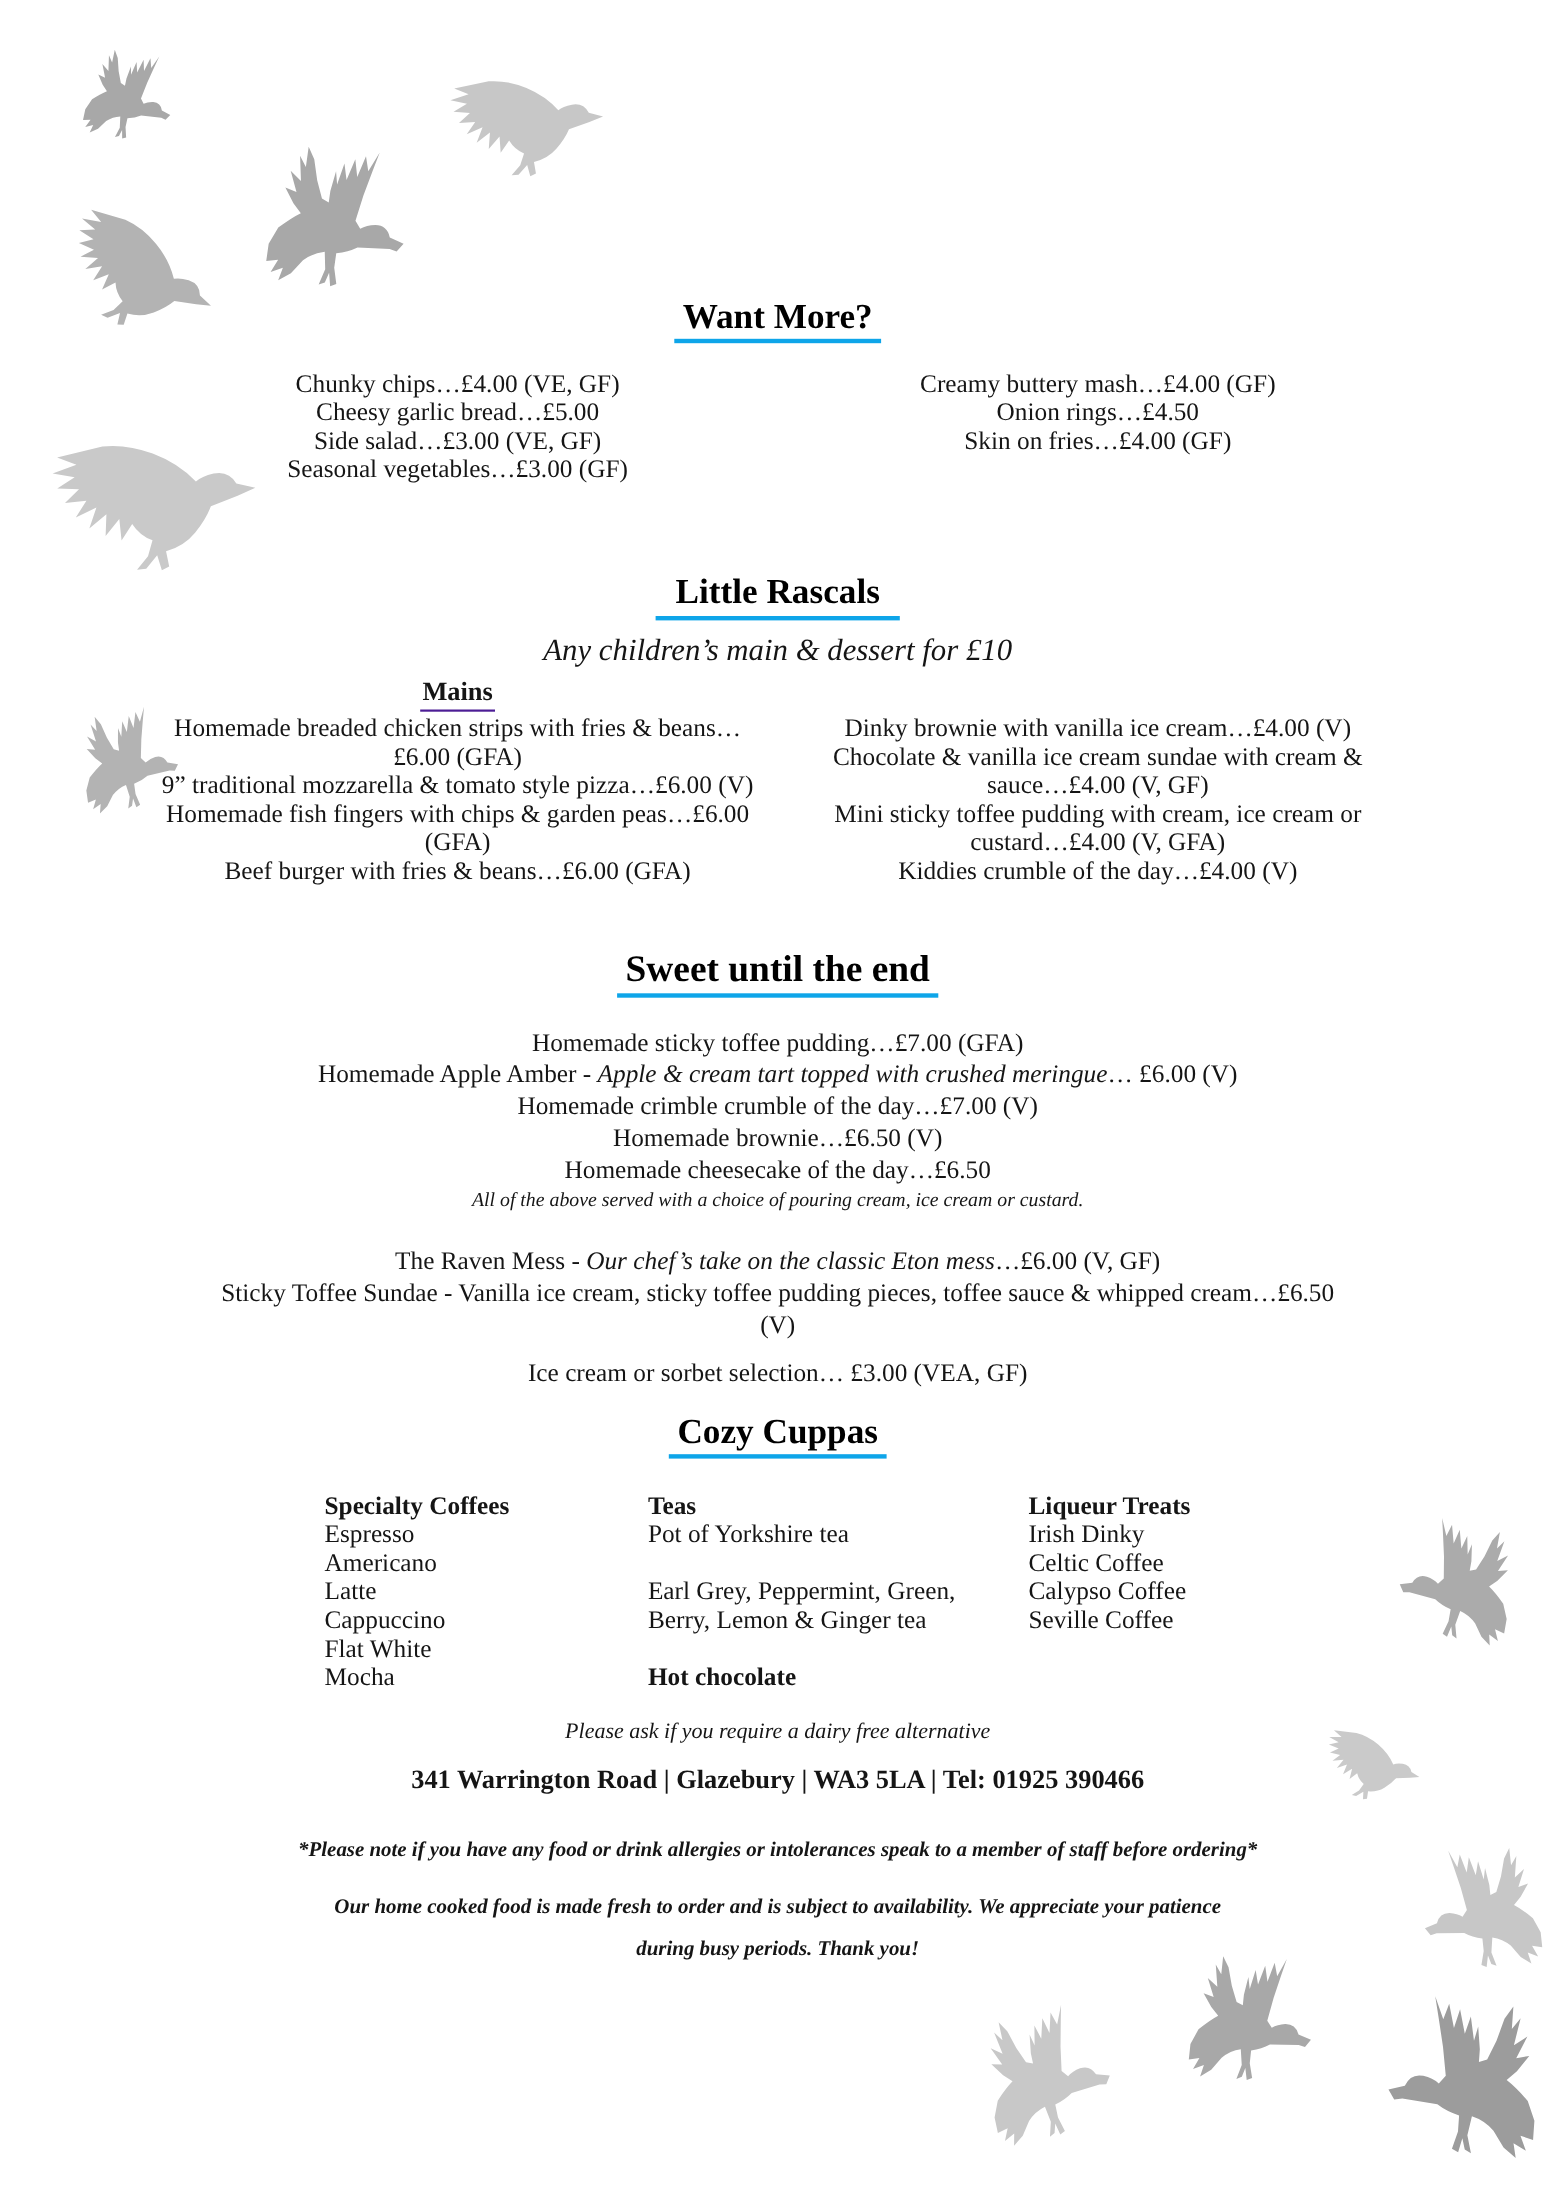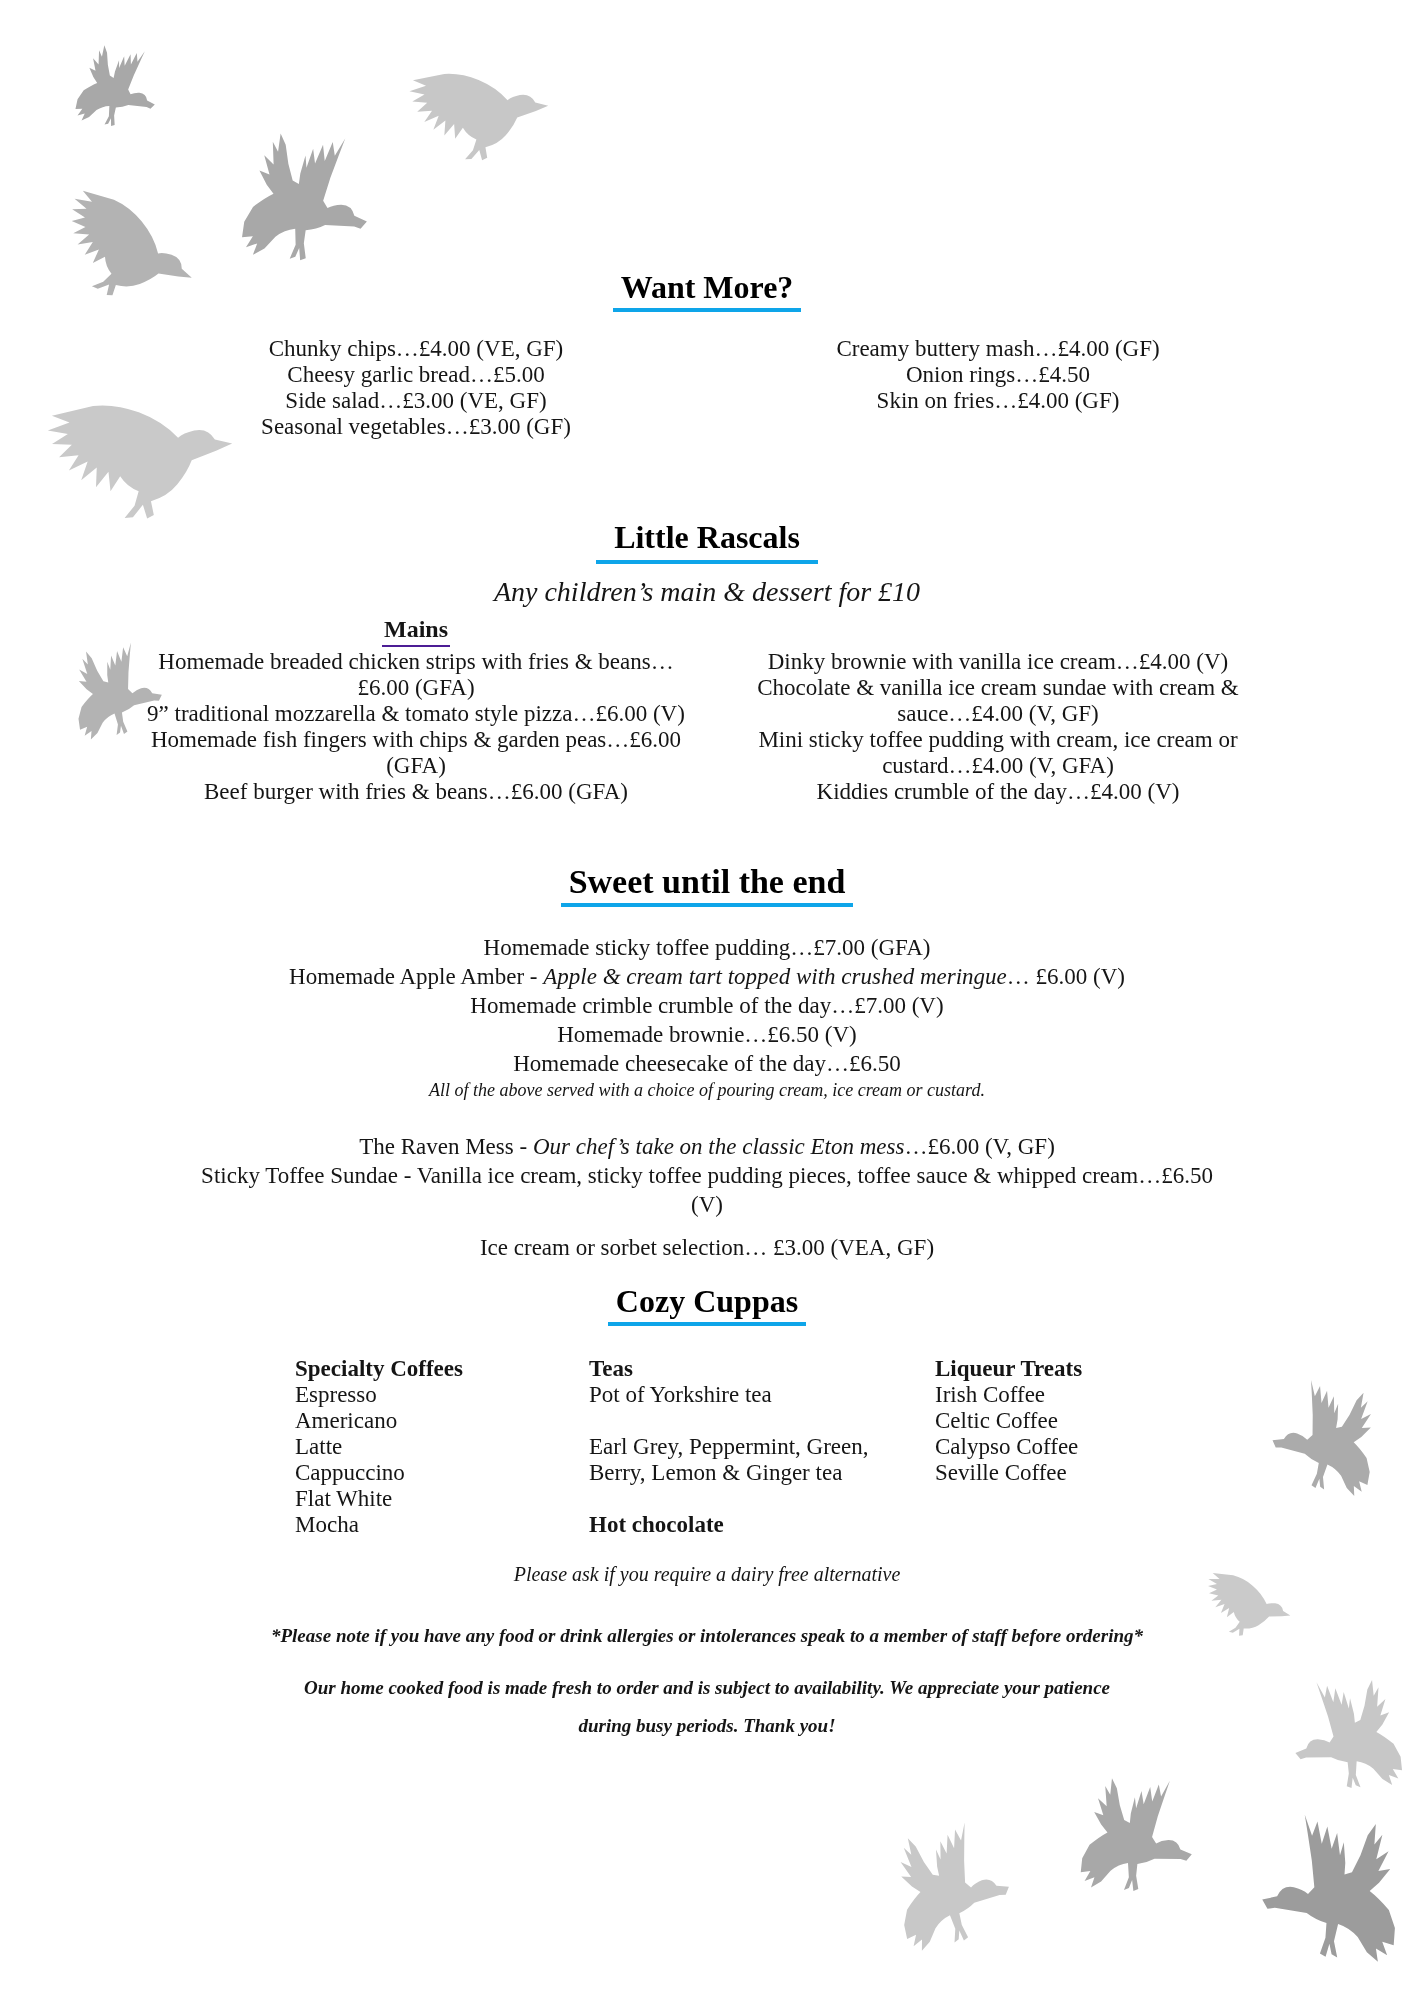--- a/index.html
+++ b/index.html
@@ -229,27 +229,28 @@
             <div class="drink-line">&nbsp;</div>
             <div class="drink-line">Earl Grey, Peppermint, Green,</div>
             <div class="drink-line">Berry, Lemon &amp; Ginger tea</div>
           </div>
         <div class="drink-line hotchoc">Hot chocolate</div>
       </div>
       <div class="dcol dcol3">
         <div class="drink-head">Liqueur Treats</div>
         <div>
 
-        <div class="drink-line">Irish Coffee</div>
+        <div class="drink-line">Irish Dinky</div>
             <div class="drink-line">Celtic Coffee</div>
             <div class="drink-line">Calypso Coffee</div>
             <div class="drink-line">Seville Coffee</div>
           </div>
       </div>
     </div>
 
     <div class="dairy">Please ask if you require a dairy free alternative</div>
+    <div class="address">341 Warrington Road | Glazebury | WA3 5LA | Tel: 01925 390466</div>
     <div class="allergy">*Please note if you have any food or drink allergies or intolerances speak to a member of staff before ordering*</div>
     <div class="avail1">Our home cooked food is made fresh to order and is subject to availability. We appreciate your patience</div>
     <div class="avail2">during busy periods. Thank you!</div>
 
   </div>
 </div>
 
 </body></html>

